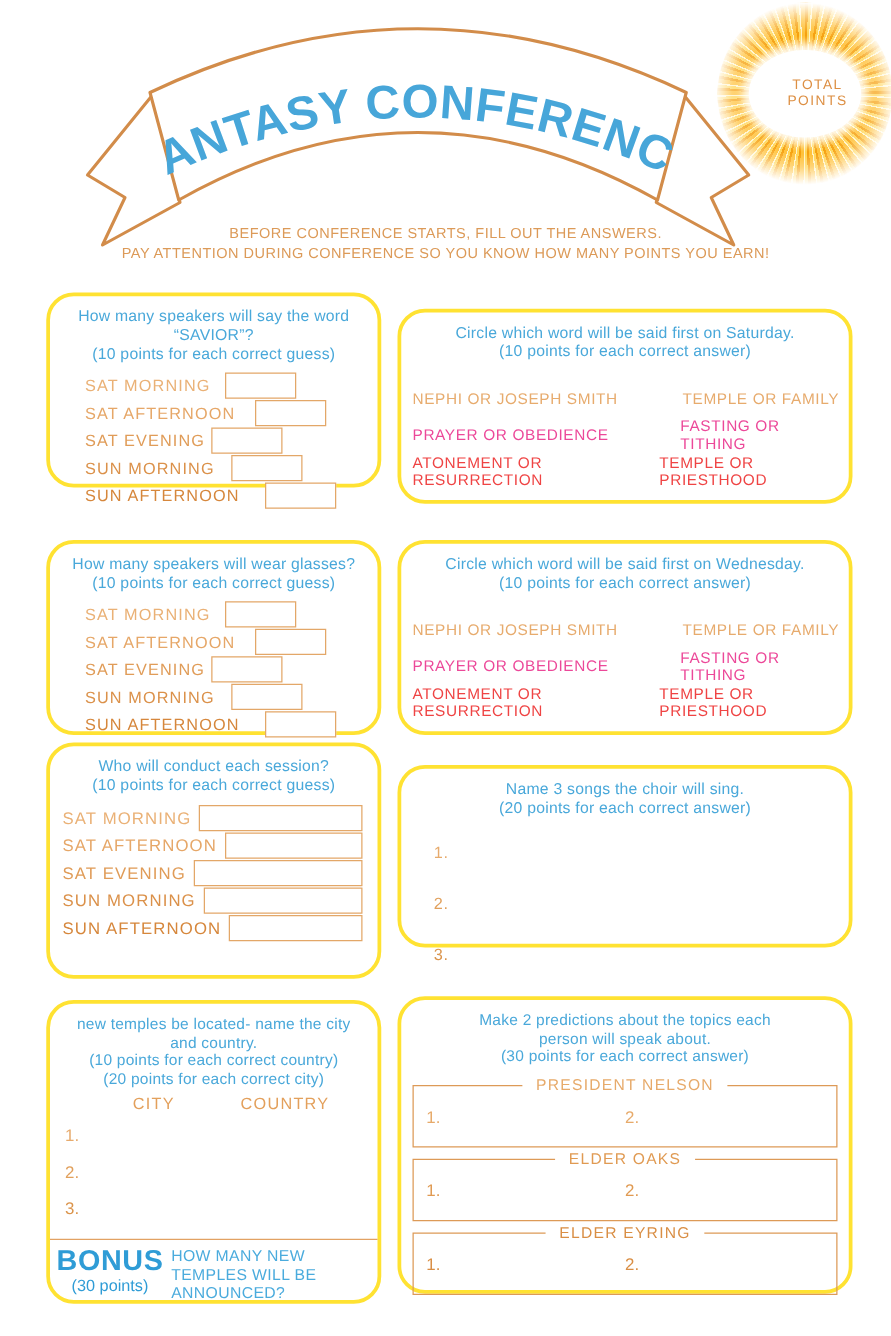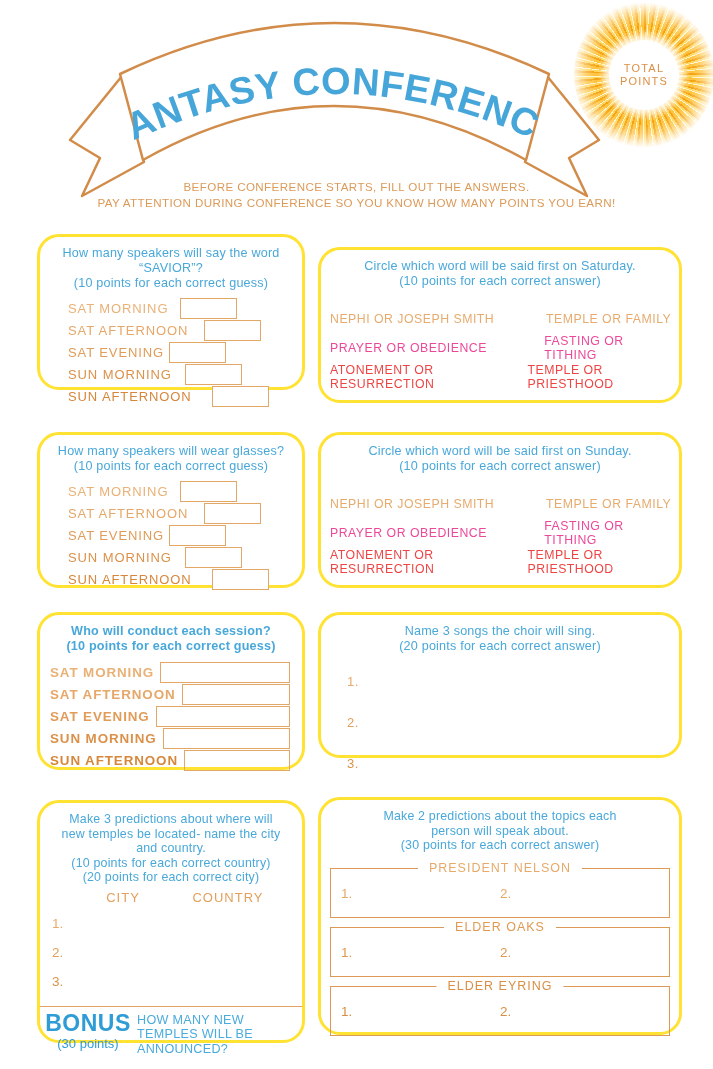--- a/index.html
+++ b/index.html
@@ -7,39 +7,39 @@
         font-family:"Liberation Sans",sans-serif;}
 
   
   .sun{position:absolute;left:574px;top:2px;width:140px;height:146px;}
   .sun-rays{position:absolute;inset:0;border-radius:50%;
     background:
       radial-gradient(circle,rgba(255,255,255,0) 0 46%,rgba(255,255,255,.35) 58%,#fff 72%),
       repeating-conic-gradient(#f59b00 0deg 2deg,#ffd34d 2deg 4deg,#fff3c4 4deg 5deg,#ffbe2e 5deg 8deg);}
   .sun-center{position:absolute;left:50%;top:50%;width:70px;height:70px;transform:translate(-50%,-50%);
     background:#fff;border-radius:50%;box-shadow:0 0 8px 6px rgba(255,255,255,.92);
-    display:flex;align-items:center;justify-content:center;text-align:center;}
+    display:flex;align-items:center;justify-content:center;text-align:center;padding-left:20px;}
   .sun-label{color:#dd8f43;font-size:11px;line-height:13px;letter-spacing:1.2px;white-space:pre-line;}
 
   
   .banner{position:absolute;left:62px;top:12px;width:545px;height:190px;}
   .ribbon{fill:#fff;stroke:#d28c4a;stroke-width:2.5;stroke-linejoin:round;}
   .banner-title{font-family:"Liberation Sans",sans-serif;font-weight:bold;font-size:38px;
     fill:#47a6d9;letter-spacing:.5px;}
 
   .instructions{position:absolute;top:179px;left:0;right:0;text-align:center;
     color:#dc9a58;font-size:11.6px;line-height:16px;letter-spacing:.4px;}
 
   
   .box{position:absolute;box-sizing:border-box;border:3px solid #ffe232;border-radius:22px;background:#fff;}
   .b1{left:37px;top:234px;width:268px;height:156px;}
   .b2{left:318px;top:247px;width:364px;height:156px;}
   .b3{left:37px;top:432px;width:268px;height:156px;}
   .b4{left:318px;top:432px;width:364px;height:156px;}
-  .b5{left:37px;top:612px;width:268px;height:158px;font-weight:bold;}
+  .b5{left:37px;top:594px;width:268px;height:189px;}
   .b6{left:318px;top:612px;width:364px;height:146px;}
   .b7{left:37px;top:800px;width:268px;height:243px;}
   .b8{left:318px;top:797px;width:364px;height:238px;}
 
   .box-title,.box-sub{color:#49a8da;text-align:center;font-size:12.6px;line-height:15px;letter-spacing:.2px;}
   .box-head{margin-top:9px;}
 
   
   .count-rows{margin:6px 0 0 28px;}
   .count-row{display:flex;align-items:center;height:22px;}
@@ -210,21 +210,21 @@
       </div>
       <div class="count-row">
         <span class="sess-lbl">SUN AFTERNOON</span>
         <span class="ans-box m5"></span>
       </div>
     </div>
   </section>
 
   <section class="box b4">
     <div class="box-head">
-      <div class="box-title">Circle which word will be said first on Sunday.</div>
+      <div class="box-title">Circle which word will be said first on Wednesday.</div>
       <div class="box-sub">(10 points for each correct answer)</div>
     </div>
     <div class="pair-grid">
       <div class="pair-row">
         <span class="pair-left">NEPHI OR JOSEPH SMITH</span>
         <span>TEMPLE OR FAMILY</span>
       </div>
       <div class="pair-row">
         <span class="pair-left">PRAYER OR OBEDIENCE</span>
         <span>FASTING OR TITHING</span>
@@ -272,21 +272,20 @@
     </div>
     <div class="song-rows">
       <div class="song-row">1.</div>
       <div class="song-row">2.</div>
       <div class="song-row">3.</div>
     </div>
   </section>
 
   <section class="box b7">
     <div class="box-head">
-      <div class="box-title">Make 3 predictions about where will</div>
       <div class="box-title">new temples be located- name the city</div>
       <div class="box-title">and country.</div>
       <div class="box-sub">(10 points for each correct country)</div>
       <div class="box-sub">(20 points for each correct city)</div>
     </div>
     <div class="cols">
       <span class="col-city">CITY</span>
       <span class="col-country">COUNTRY</span>
     </div>
     <div class="temple-rows">

